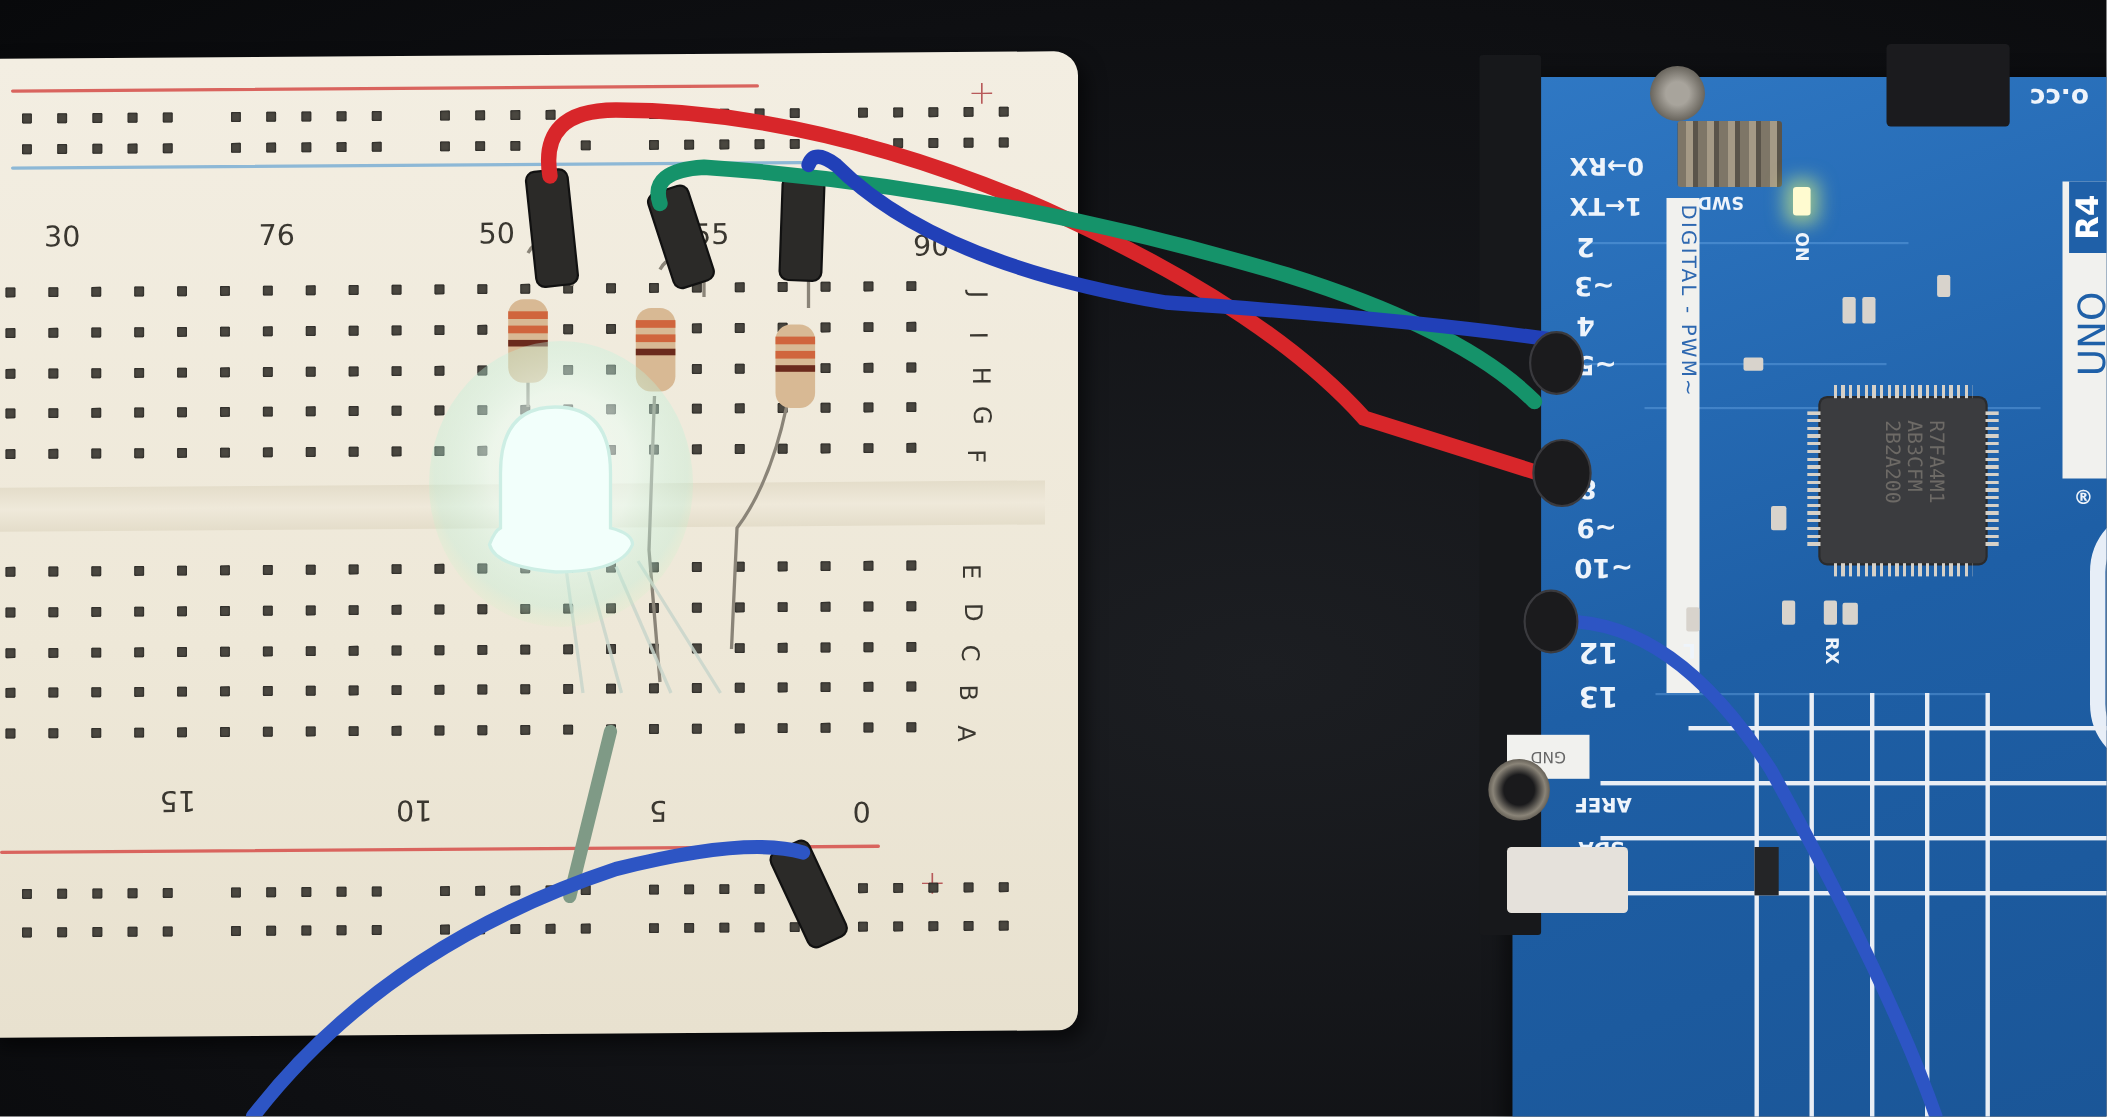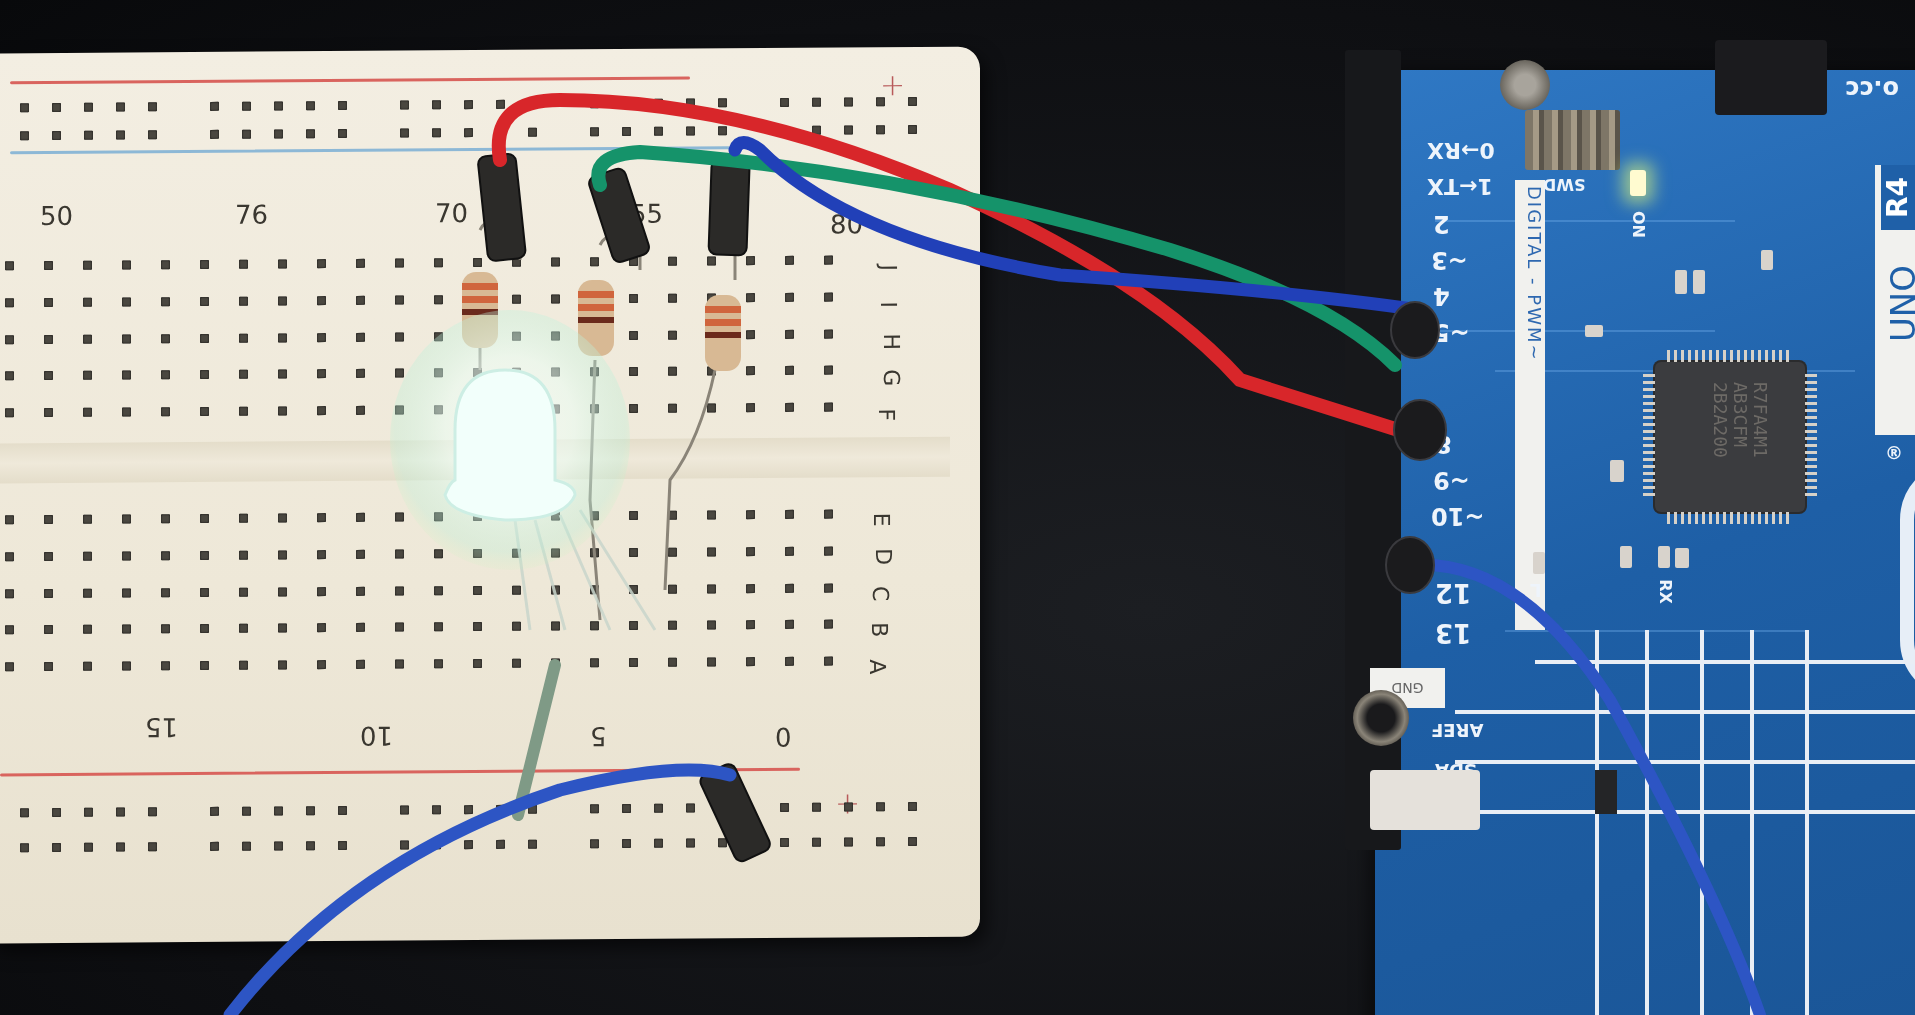--- a/index.html
+++ b/index.html
@@ -46,25 +46,25 @@
 </style>
 </head>
 <body>
 
 <div id="breadboard" class="abs">
 
   <div class="abs rail-line" style="left:20px;top:28px;width:680px;background:#d9645e;"></div>
   <div class="plus" style="left:890px;top:20px;">+</div>
   <div class="abs rail-line" style="left:20px;top:98px;width:720px;background:#8db8d6;"></div>
 
-  <div class="num" style="left:50px;top:148px;">50</div>
+  <div class="num" style="left:50px;top:148px;">30</div>
   <div class="num" style="left:245px;top:148px;">76</div>
-  <div class="num" style="left:445px;top:148px;">70</div>
+  <div class="num" style="left:445px;top:148px;">50</div>
   <div class="num" style="left:640px;top:150px;">55</div>
-  <div class="num" style="left:840px;top:162px;">80</div>
+  <div class="num" style="left:840px;top:162px;">90</div>
 
   <div class="letter" style="left:895px;top:208px;">J</div>
   <div class="letter" style="left:895px;top:245px;">I</div>
   <div class="letter" style="left:893px;top:282px;">H</div>
   <div class="letter" style="left:893px;top:318px;">G</div>
   <div class="letter" style="left:890px;top:355px;">F</div>
 
   <div class="gutter" style="top:390px;"></div>
 
   <div class="letter" style="left:885px;top:460px;">E</div>

